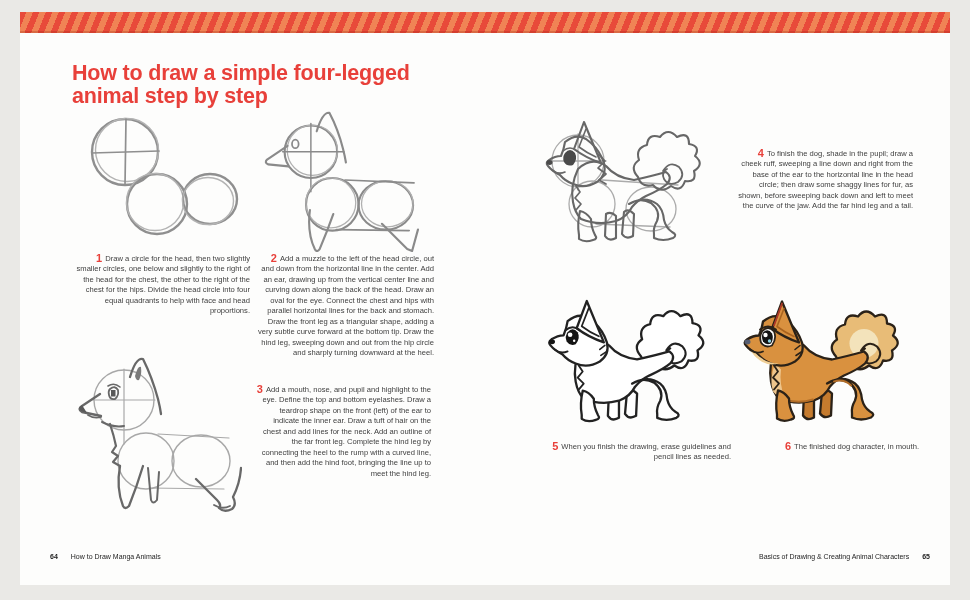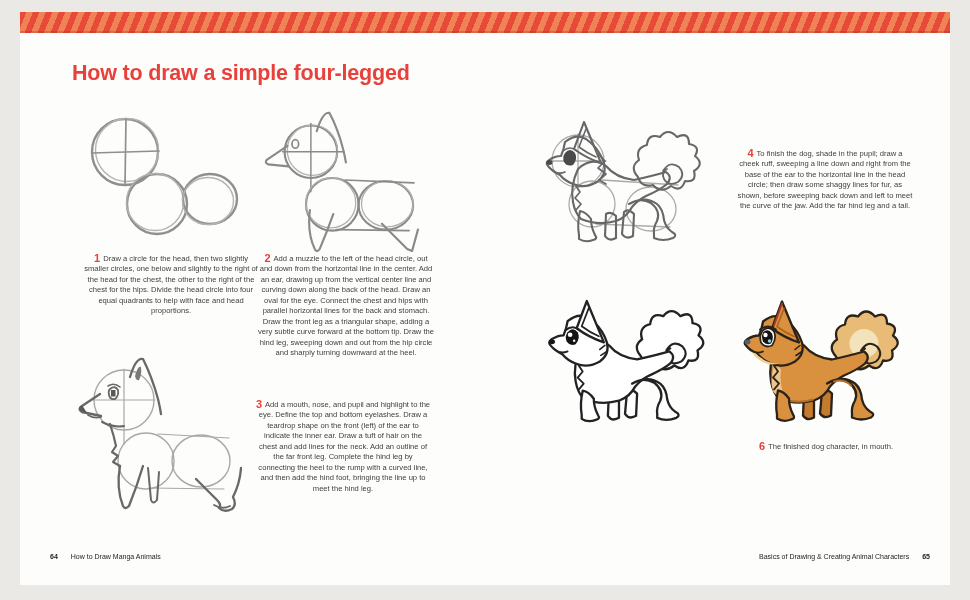--- a/index.html
+++ b/index.html
@@ -21,21 +21,21 @@
     background:var(--paper,#fdfdfc);
   }
   .page-title{
     position:absolute;left:72px;top:62px;width:400px;
     color:var(--accentRed,#e8403a);
     font-size:21.5px;font-weight:800;line-height:1.05;letter-spacing:-0.2px;
   }
   .step{
     position:absolute;
     font-size:7.6px;line-height:1.38;color:var(--textInk,#3e3e3e);
-    text-align:center;
+    text-align:right;
   }
   .step .num{
     color:var(--accentRed,#e8403a);
     font-weight:800;font-size:11px;line-height:1;
     vertical-align:-1px;margin-right:3px;
   }
   .illus{position:absolute;}
   .illus svg{display:block;width:100%;height:100%;}
   .footer{
     position:absolute;top:553px;
@@ -49,20 +49,21 @@
 </head>
 <body>
 
 <div id="stage">
 
   <div class="banner"></div>
   <div class="paper"></div>
 
   <div class="page-title">
     <div>How to draw a simple four-legged</div>
+    <div>animal step by step</div>
   </div>
 
   <div class="illus" style="left:70px;top:106px;width:175px;height:140px">
     <svg viewBox="0 0 175 140">
       <g fill="none" stroke="#8f8f8f" stroke-width="2.4" stroke-linecap="round">
         <circle cx="55" cy="46" r="33"></circle>
         <circle cx="57" cy="44" r="31.5" stroke="#b3b3b3" stroke-width="1.4"></circle>
         <line x1="22" y1="47" x2="89" y2="45" stroke-width="1.7"></line>
         <line x1="56" y1="13" x2="55" y2="79" stroke-width="1.7"></line>
         <circle cx="87" cy="98" r="30"></circle>
@@ -207,31 +208,34 @@
         <path d="M36,36 Q44,30 52,36" fill="none" stroke-width="1.8"></path>
         <ellipse cx="23.5" cy="48.5" rx="3" ry="2.4" fill="#555d72" stroke="none"></ellipse>
         <path d="M26,56 Q32,61 39,58" fill="none" stroke-width="1.8"></path>
         <path d="M50,72 L54,78 L49,84 L55,90 L50,96" fill="none" stroke-width="1.8"></path>
         <path d="M76,52 L71,56 M78,58 L72,62" fill="none" stroke-width="1.6"></path>
         <path d="M110,88 Q120,85 127,92" fill="none" stroke="#b26d28" stroke-width="2"></path>
       </g>
     </svg>
   </div>
 
-  <div class="step" style="left:84px;top:253px;width:174px">
+  <div class="step" style="left:76px;top:253px;width:174px">
     <span class="num">1</span><span>Draw a circle for the head, then two slightly smaller circles, one below and slightly to the right of the head for the chest, the other to the right of the chest for the hips. Divide the head circle into four equal quadrants to help with face and head proportions.</span>
   </div>
   <div class="step" style="left:258px;top:253px;width:176px">
     <span class="num">2</span><span>Add a muzzle to the left of the head circle, out and down from the horizontal line in the center. Add an ear, drawing up from the vertical center line and curving down along the back of the head. Draw an oval for the eye. Connect the chest and hips with parallel horizontal lines for the back and stomach. Draw the front leg as a triangular shape, adding a very subtle curve forward at the bottom tip. Draw the hind leg, sweeping down and out from the hip circle and sharply turning downward at the heel.</span>
   </div>
-  <div class="step" style="left:255px;top:399px;width:176px">
+  <div class="step" style="left:255px;top:384px;width:176px">
     <span class="num">3</span><span>Add a mouth, nose, and pupil and highlight to the eye. Define the top and bottom eyelashes. Draw a teardrop shape on the front (left) of the ear to indicate the inner ear. Draw a tuft of hair on the chest and add lines for the neck. Add an outline of the far front leg. Complete the hind leg by connecting the heel to the rump with a curved line, and then add the hind foot, bringing the line up to meet the hind leg.</span>
   </div>
   <div class="step" style="left:737px;top:148px;width:176px">
     <span class="num">4</span><span>To finish the dog, shade in the pupil; draw a cheek ruff, sweeping a line down and right from the base of the ear to the horizontal line in the head circle; then draw some shaggy lines for fur, as shown, before sweeping back down and left to meet the curve of the jaw. Add the far hind leg and a tail.</span>
+  </div>
+  <div class="step" style="left:545px;top:441px;width:186px">
+    <span class="num">5</span><span>When you finish the drawing, erase guidelines and pencil lines as needed.</span>
   </div>
   <div class="step" style="left:733px;top:441px;width:186px">
     <span class="num">6</span><span>The finished dog character, in mouth.</span>
   </div>
 
   <div class="footer footer-left">
     <span class="pnum">64</span>
     <span>How to Draw Manga Animals</span>
   </div>
   <div class="footer footer-right">

